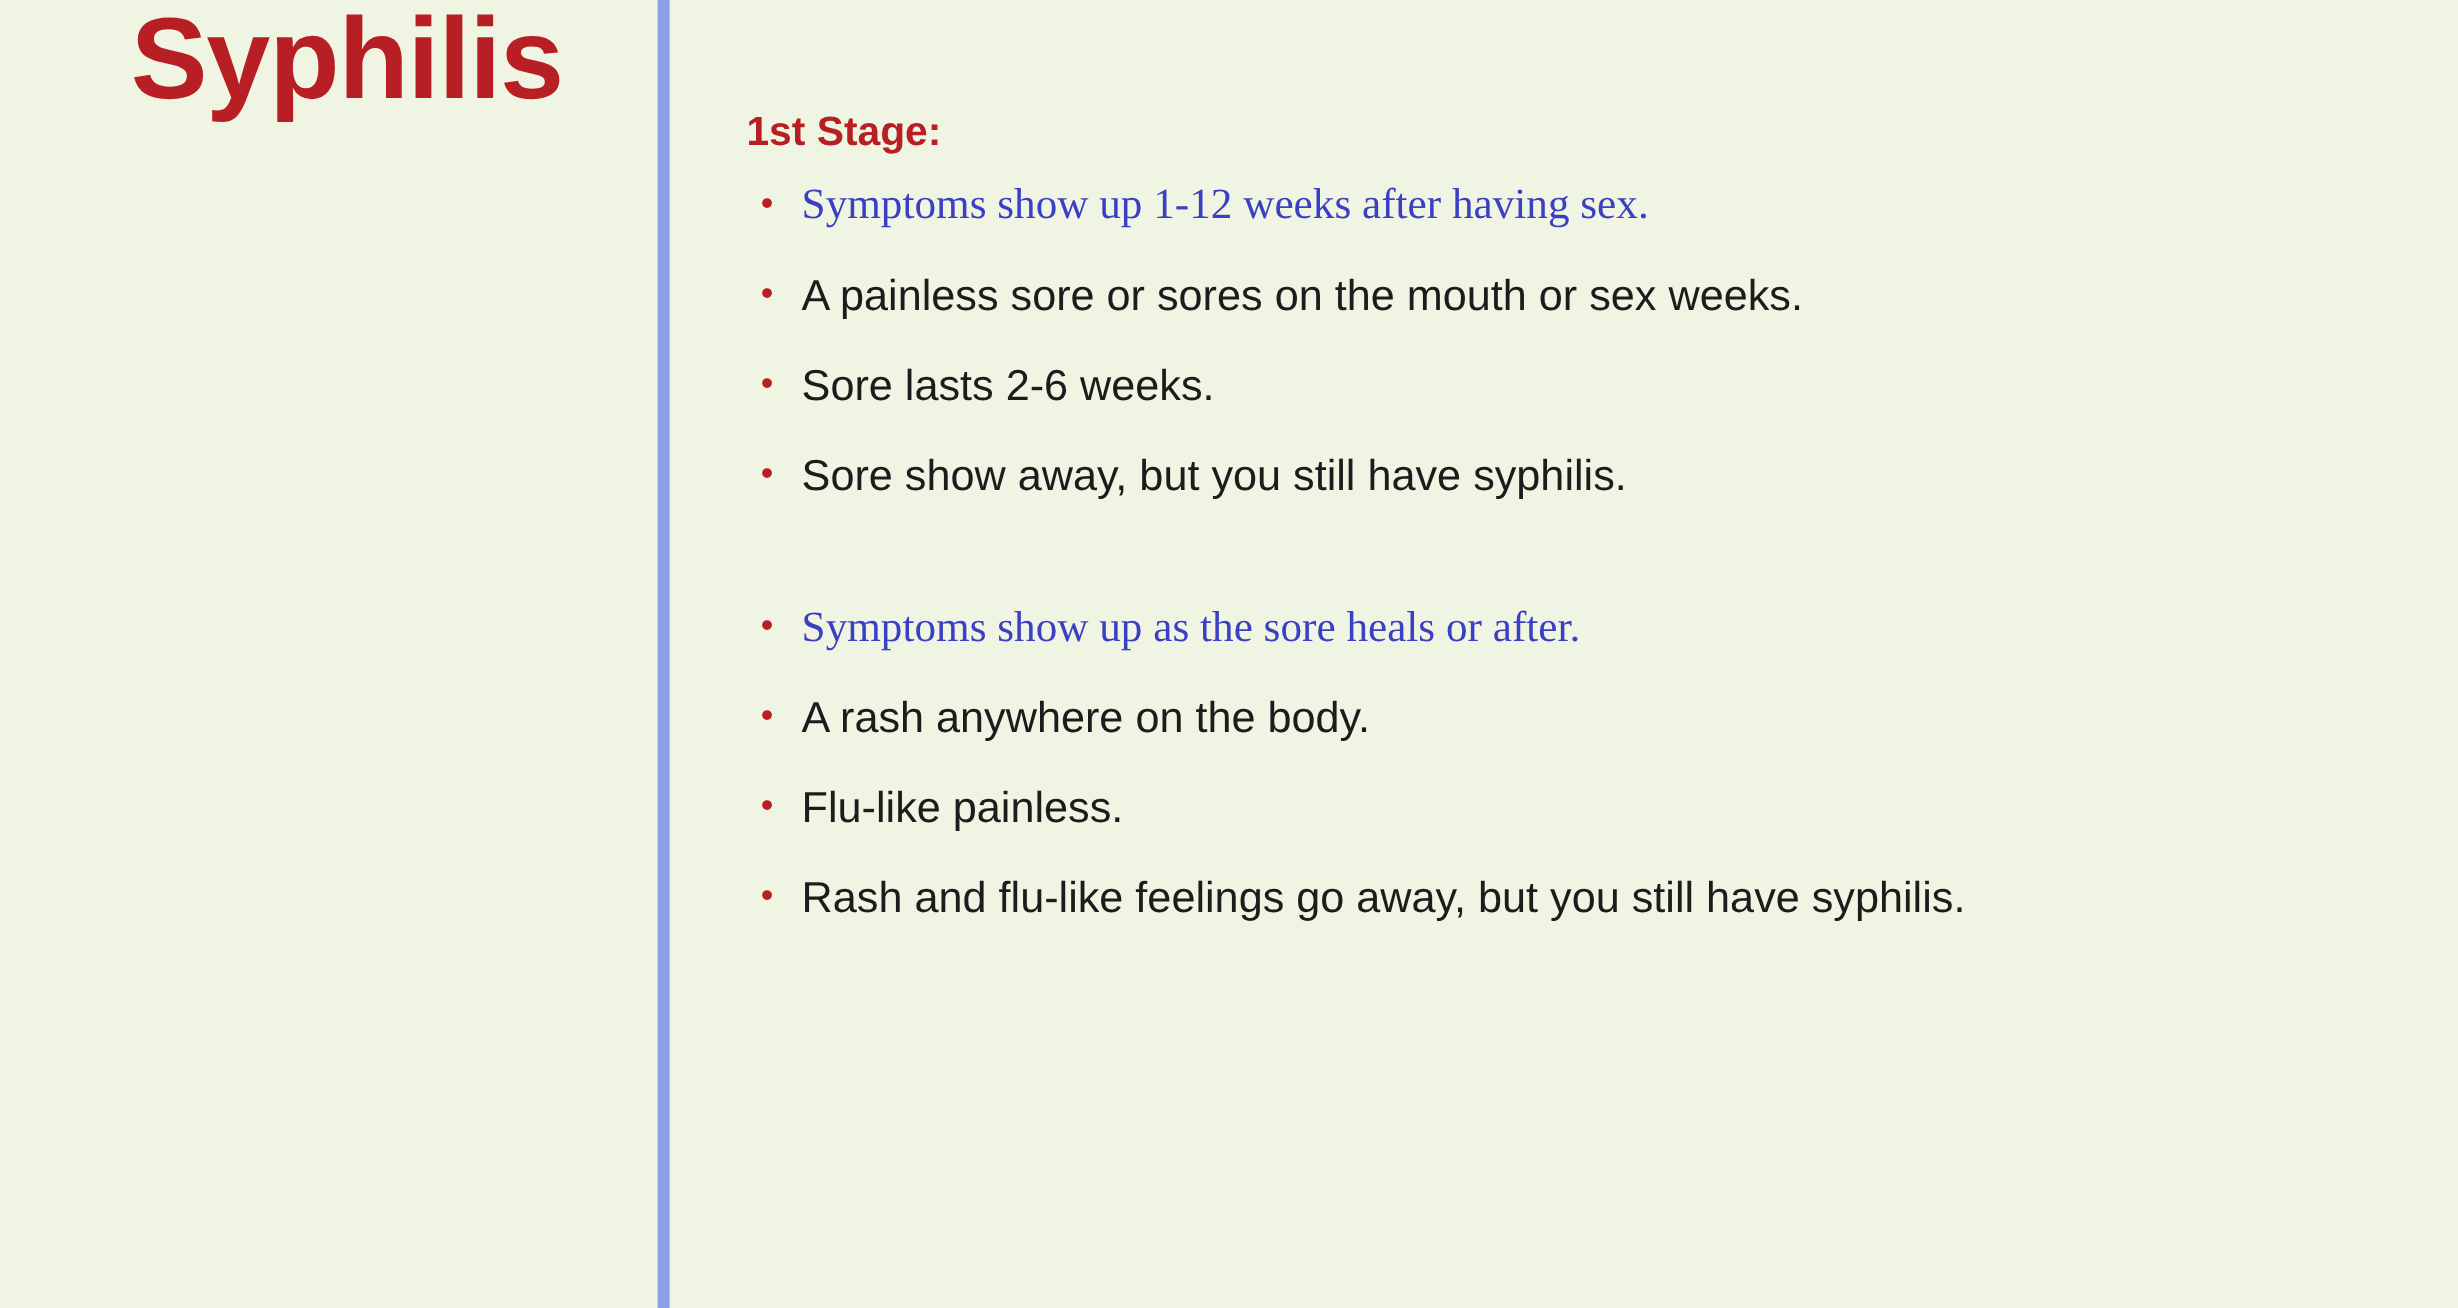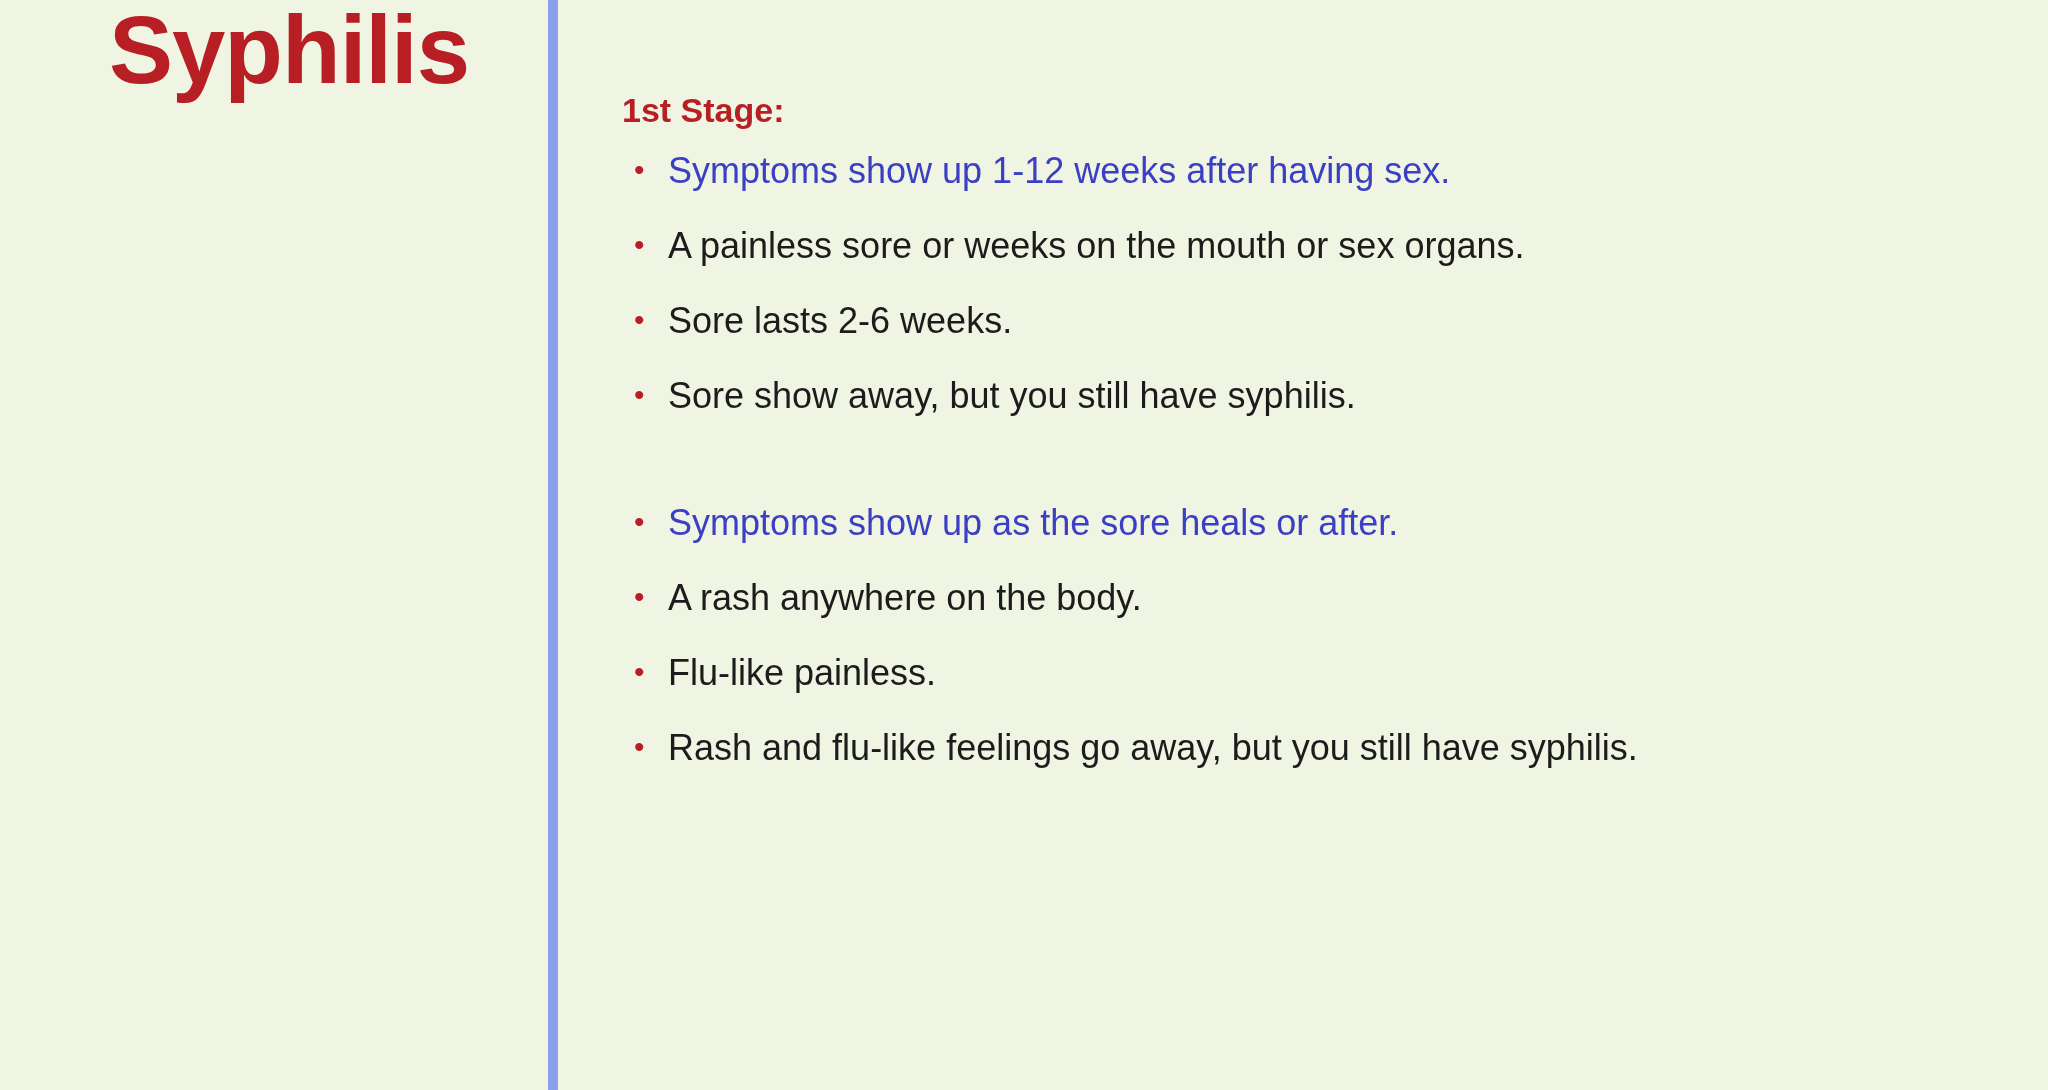--- a/index.html
+++ b/index.html
@@ -77,20 +77,21 @@
     line-height: 1.45;
     text-align: left;
     padding-left: 12px;
     box-sizing: border-box;
   }
   .bullet-text {
     flex: 1 1 auto;
   }
   .bullet-item.highlight .bullet-text {
     color: #3a3fc4;
+    font-family: Liberation Serif, serif;
   }
   .block-gap {
     height: 52px;
   }
 </style>
 </head>
 <body>
 
 <div class="slide">
 
@@ -104,21 +105,21 @@
 
     <div class="stage-block">
       <div class="stage-heading">1st Stage:</div>
       <ul class="bullet-list">
         <li class="bullet-item highlight">
           <span class="bullet-dot">•</span>
           <span class="bullet-text">Symptoms show up 1-12 weeks after having sex.</span>
         </li>
         <li class="bullet-item">
           <span class="bullet-dot">•</span>
-          <span class="bullet-text">A painless sore or weeks on the mouth or sex organs.</span>
+          <span class="bullet-text">A painless sore or sores on the mouth or sex weeks.</span>
         </li>
         <li class="bullet-item">
           <span class="bullet-dot">•</span>
           <span class="bullet-text">Sore lasts 2-6 weeks.</span>
         </li>
         <li class="bullet-item">
           <span class="bullet-dot">•</span>
           <span class="bullet-text">Sore show away, but you still have syphilis.</span>
         </li>
       </ul>

